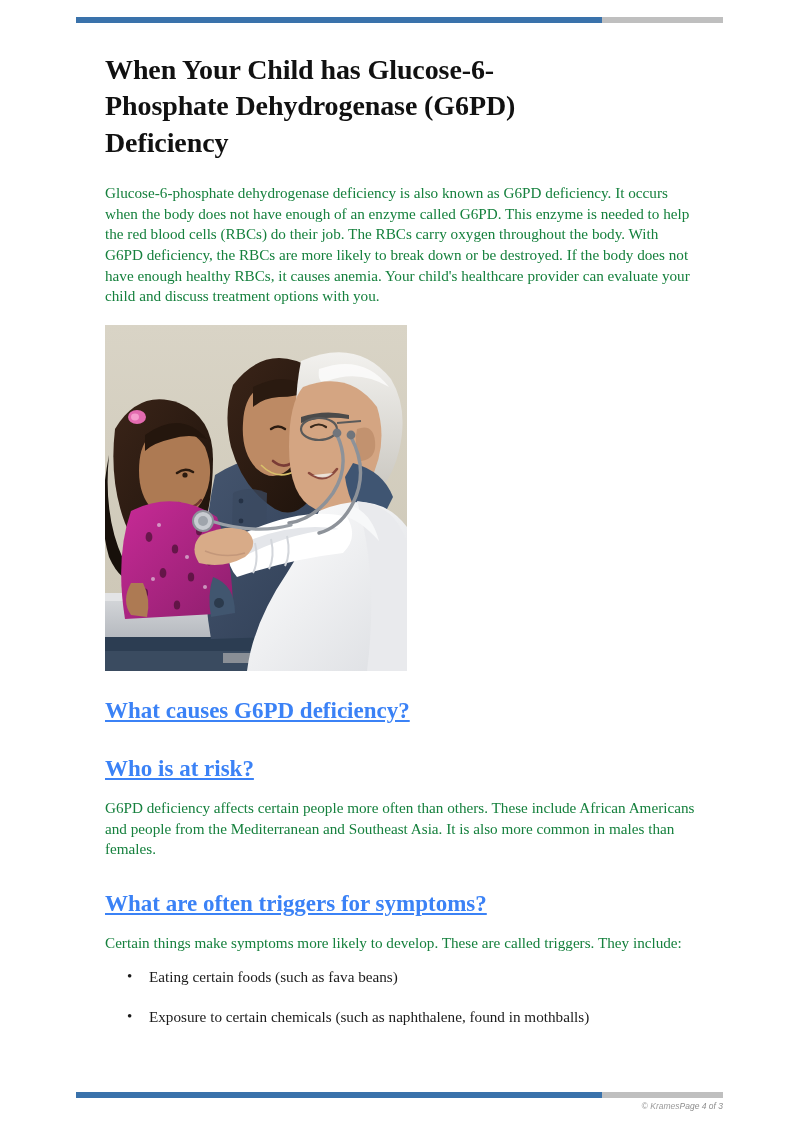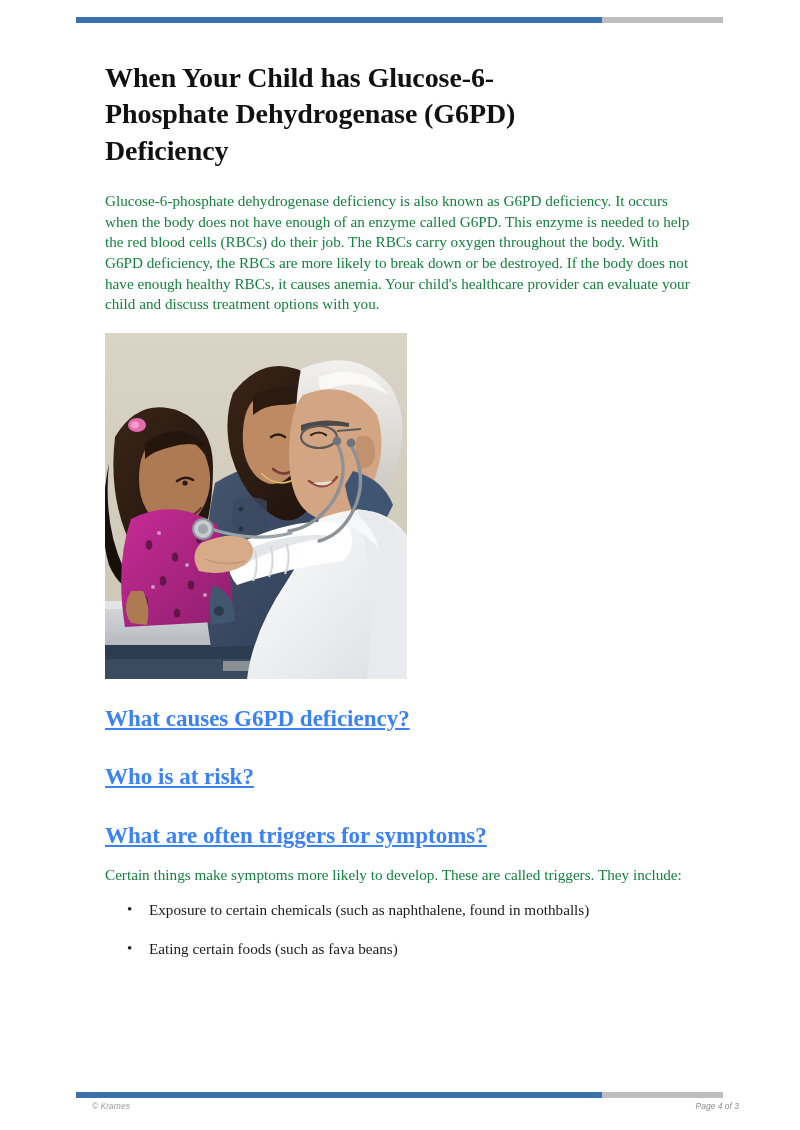--- a/index.html
+++ b/index.html
@@ -36,21 +36,21 @@
   .rule .seg-gray {
     background: #bfbfbf;
     height: 100%;
     flex: 1 1 auto;
   }
 
   
   .page {
     position: absolute;
     left: 105px;
-    top: 8px;
+    top: 0;
     width: 592px;
   }
 
   h1.doc-title {
     font-size: 28px;
     line-height: 1.30;
     font-weight: bold;
     margin: 0;
     padding-top: 52px;
     letter-spacing: -0.1px;
@@ -111,25 +111,25 @@
     content: "\2022";
     position: absolute;
     left: -12px;
     top: -1px;
     font-size: 15px;
   }
 
   
   .footer {
     position: absolute;
-    left: 92px;
+    left: 76px;
     top: 1101px;
     width: 647px;
     display: flex;
-    justify-content: space-between;
+    justify-content: flex-end;
     align-items: baseline;
     font-family: "Liberation Sans", sans-serif;
     font-style: italic;
     font-size: 8.5px;
     color: #9a9a9a;
   }
   .footer .right { color: #8d8d8d; }
 </style>
 </head>
 <body>
@@ -285,27 +285,28 @@
       <circle cx="246" cy="110" r="4.4" fill="#70757c"></circle>
       <path d="M186 200 q-36 10 -80 -4" stroke="#9aa0a7" stroke-width="3.2" fill="none" stroke-linecap="round"></path>
       <circle cx="98" cy="196" r="10" fill="#c8ccd1" stroke="#8d9299" stroke-width="2"></circle>
       <circle cx="98" cy="196" r="5" fill="#9fa5ac"></circle>
     </svg>
   </div>
 
   <h2 class="section-heading sec-1">What causes G6PD deficiency?</h2>
 
   <h2 class="section-heading sec-2">Who is at risk?</h2>
+  <p class="body-text after-head">G6PD deficiency affects certain people more often than others. These include African Americans and people from the Mediterranean and Southeast Asia. It is also more common in males than females.</p>
 
   <h2 class="section-heading sec-3">What are often triggers for symptoms?</h2>
   <p class="body-text after-head">Certain things make symptoms more likely to develop. These are called triggers. They include:</p>
 
   <ul class="bullets">
+    <li>Eating certain foods (such as fava beans)</li>
     <li>Exposure to certain chemicals (such as naphthalene, found in mothballs)</li>
-    <li>Eating certain foods (such as fava beans)</li>
   </ul>
 
 </div>
 
 <div class="rule rule-bottom">
   <div class="seg-blue"></div>
   <div class="seg-gray"></div>
 </div>
 
 <div class="footer">

